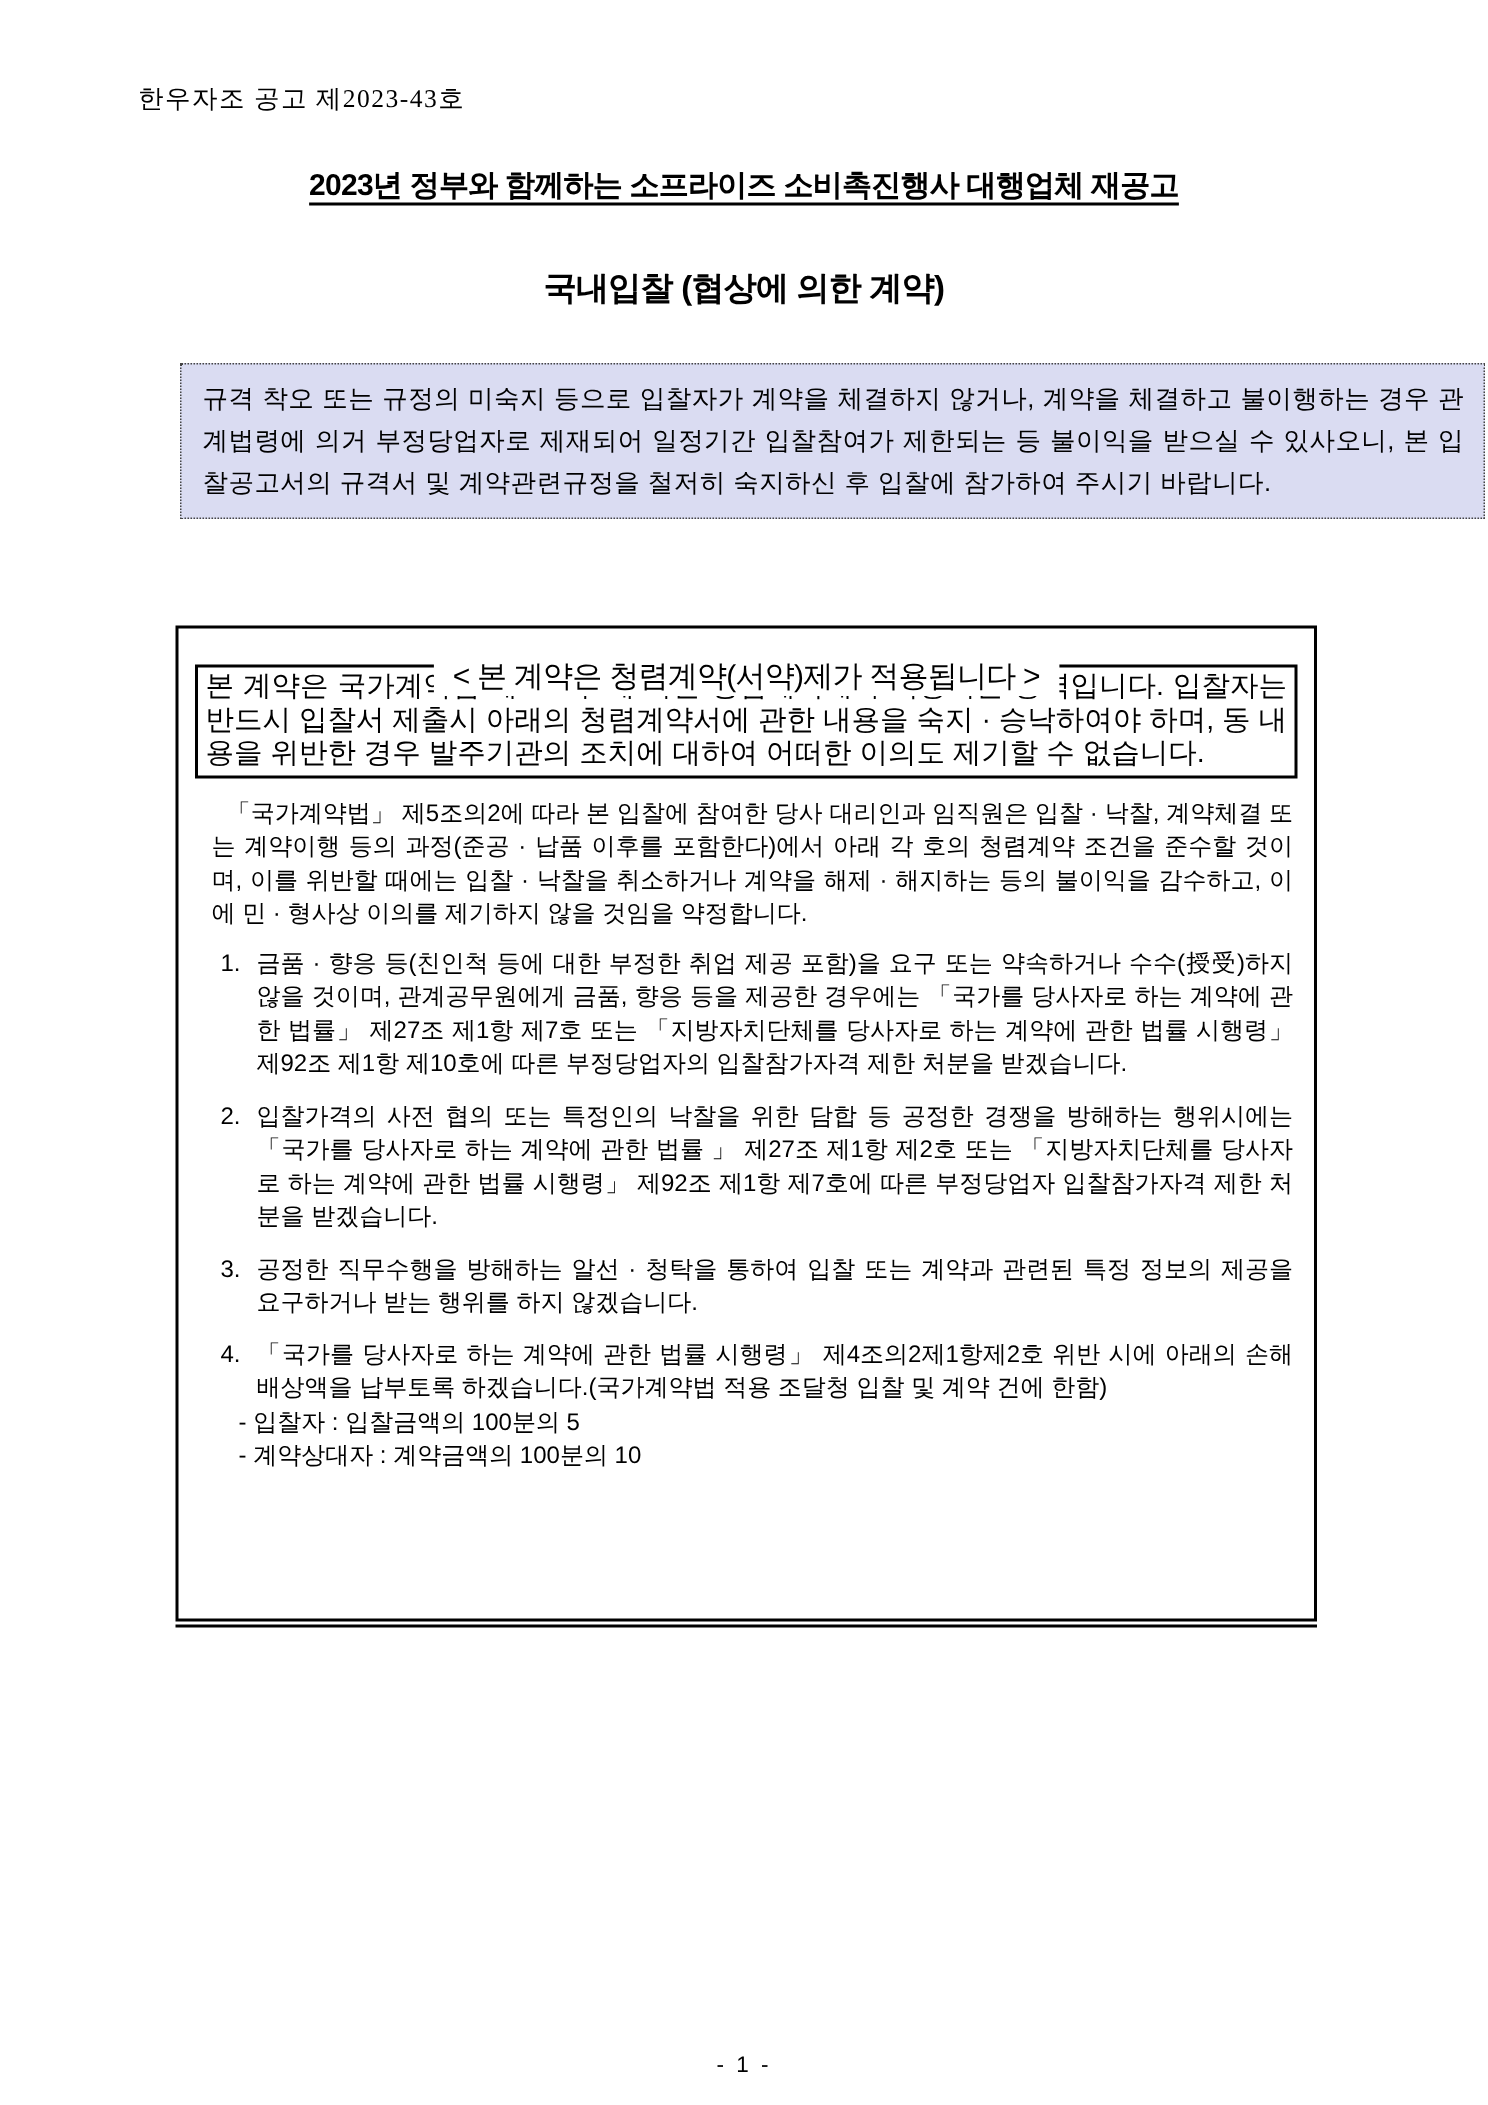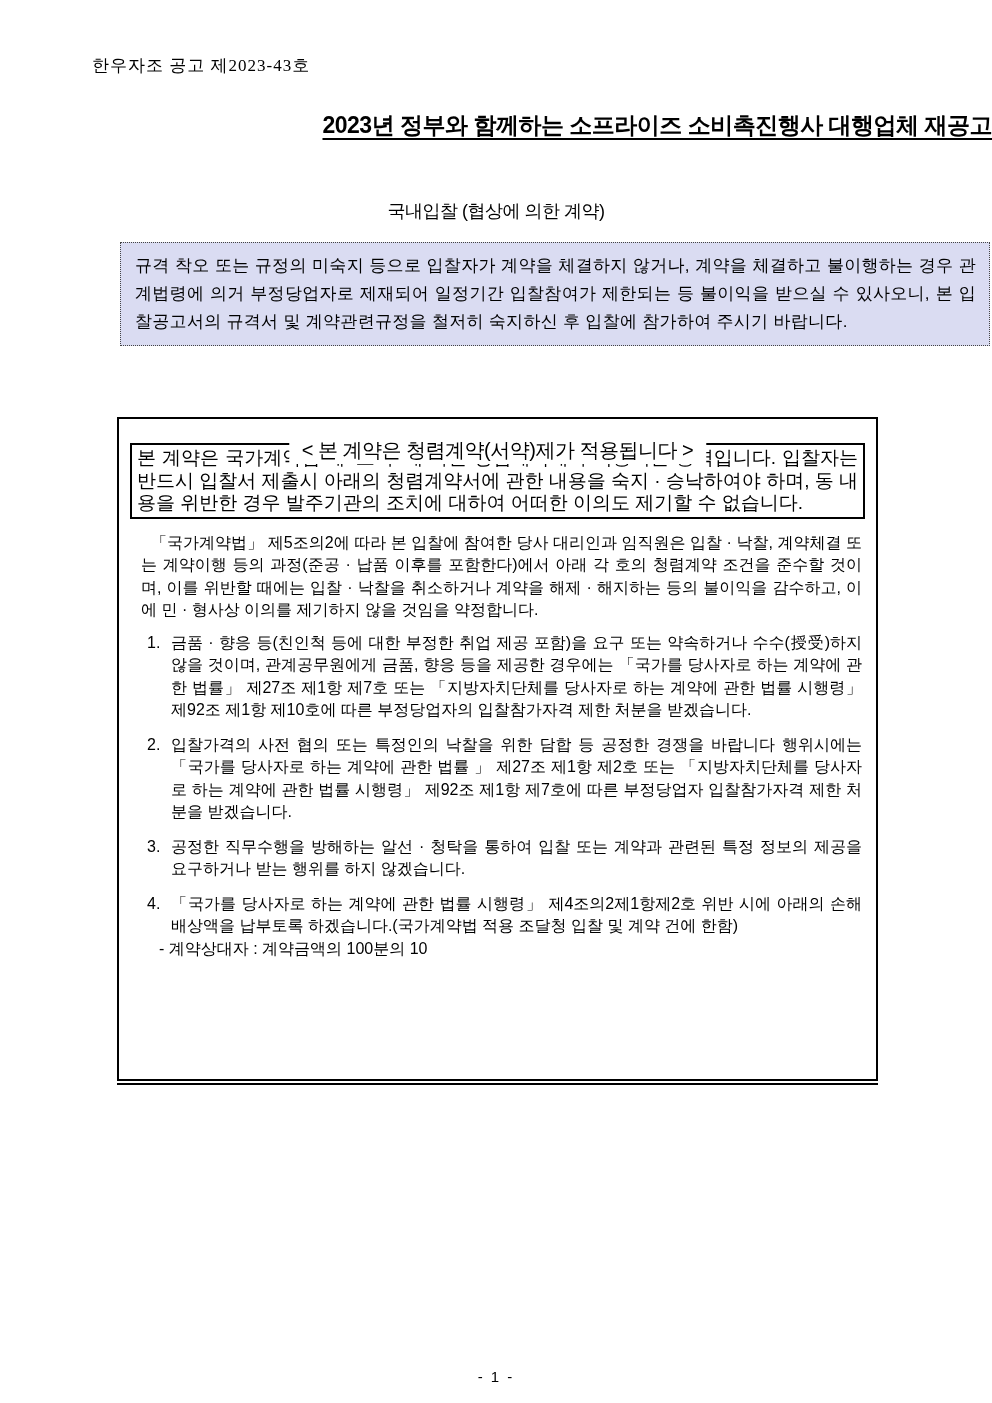--- a/index.html
+++ b/index.html
@@ -18,39 +18,38 @@
     top: 54px;
     font-family: "Liberation Serif", "DejaVu Serif", serif;
     font-size: 17px;
     letter-spacing: 1px;
     white-space: nowrap;
   }
   .title {
     position: absolute;
     left: 0; right: 0;
     top: 110px;
-    text-align: right;
-    font-size: 23px;
+    text-align: center;
+    font-size: 20px;
     font-weight: 800;
     letter-spacing: -0.5px;
     text-decoration: underline;
     text-decoration-thickness: 2px;
     text-underline-offset: 5px;
     white-space: nowrap;
   }
   .subtitle {
     position: absolute;
     left: 0; right: 0;
     top: 177px;
     text-align: center;
-    font-size: 18px;
-    font-weight: 400;
+    font-size: 22px;
+    font-weight: 700;
     letter-spacing: -0.5px;
     white-space: nowrap;
-    margin-top: 22px;
   }
   .notice-box {
     position: absolute;
     left: 120px;
     top: 242px;
     width: 870px;
     box-sizing: border-box;
     border: 1px dotted #444;
     padding: 9px 13px 9px 14px;
     font-size: 17px;
@@ -172,35 +171,36 @@
       <div class="item">
         <div class="item-no">1.</div>
         <div class="item-body">
           <div class="item-text">금품 · 향응 등(친인척 등에 대한 부정한 취업 제공 포함)을 요구 또는 약속하거나 수수(授受)하지 않을 것이며, 관계공무원에게 금품, 향응 등을 제공한 경우에는 「국가를 당사자로 하는 계약에 관한 법률」 제27조 제1항 제7호 또는 「지방자치단체를 당사자로 하는 계약에 관한 법률 시행령」 제92조 제1항 제10호에 따른 부정당업자의 입찰참가자격 제한 처분을 받겠습니다.</div>
         </div>
       </div>
 
       <div class="item">
         <div class="item-no">2.</div>
         <div class="item-body">
-          <div class="item-text">입찰가격의 사전 협의 또는 특정인의 낙찰을 위한 담합 등 공정한 경쟁을 바랍니다 행위시에는 「국가를 당사자로 하는 계약에 관한 법률 」 제27조 제1항 제2호 또는 「지방자치단체를 당사자로 하는 계약에 관한 법률 시행령」 제92조 제1항 제7호에 따른 부정당업자 입찰참가자격 제한 처분을 받겠습니다.</div>
+          <div class="item-text">입찰가격의 사전 협의 또는 특정인의 낙찰을 위한 담합 등 공정한 경쟁을 방해하는 행위시에는 「국가를 당사자로 하는 계약에 관한 법률 」 제27조 제1항 제2호 또는 「지방자치단체를 당사자로 하는 계약에 관한 법률 시행령」 제92조 제1항 제7호에 따른 부정당업자 입찰참가자격 제한 처분을 받겠습니다.</div>
         </div>
       </div>
 
       <div class="item">
         <div class="item-no">3.</div>
         <div class="item-body">
           <div class="item-text">공정한 직무수행을 방해하는 알선 · 청탁을 통하여 입찰 또는 계약과 관련된 특정 정보의 제공을 요구하거나 받는 행위를 하지 않겠습니다.</div>
         </div>
       </div>
 
       <div class="item">
         <div class="item-no">4.</div>
         <div class="item-body">
           <div class="item-text">「국가를 당사자로 하는 계약에 관한 법률 시행령」  제4조의2제1항제2호 위반 시에 아래의 손해배상액을 납부토록 하겠습니다.(국가계약법 적용 조달청 입찰 및 계약 건에 한함)</div>
+          <div class="sub-line">- 입찰자 : 입찰금액의 100분의 5</div>
           <div class="sub-line">- 계약상대자 : 계약금액의 100분의 10</div>
         </div>
       </div>
 
     </div>
   </div>
 
   <div class="page-number">- 1 -</div>
 
 </div>

